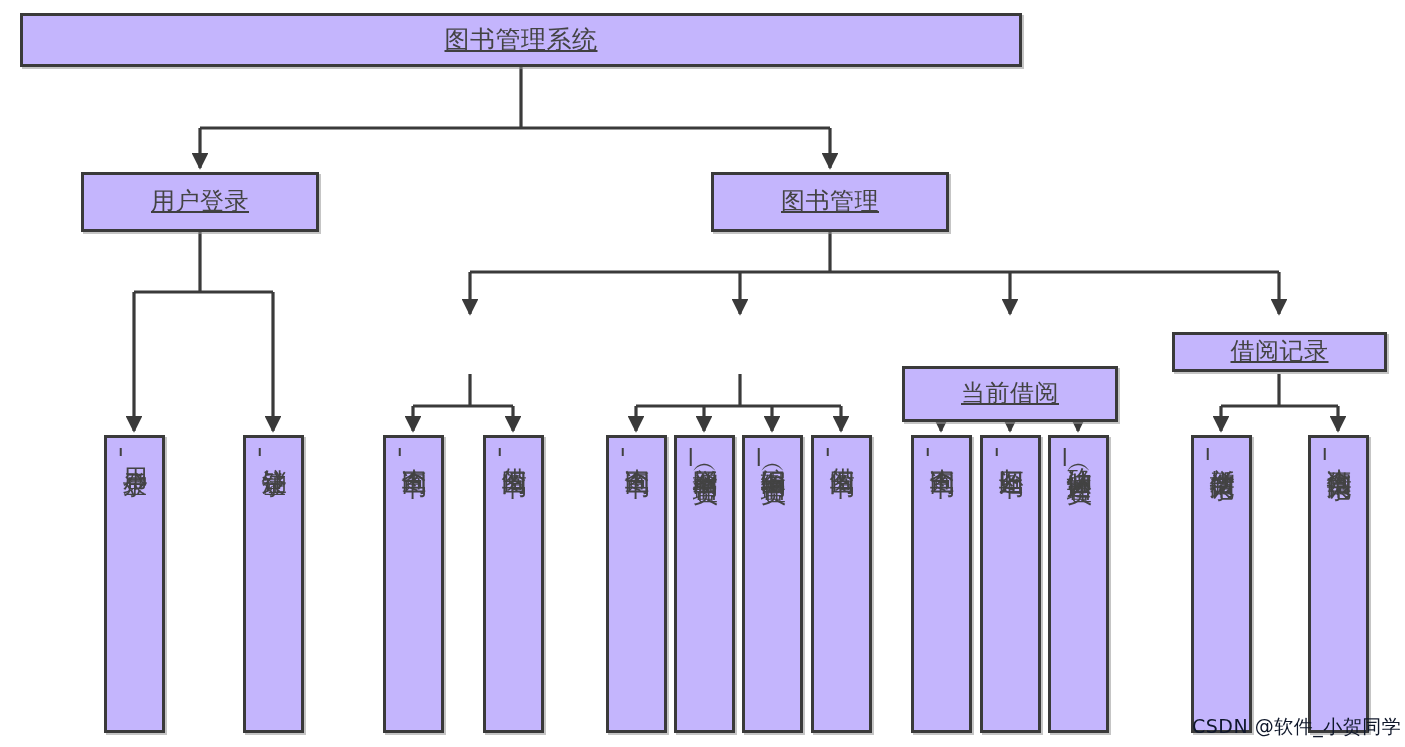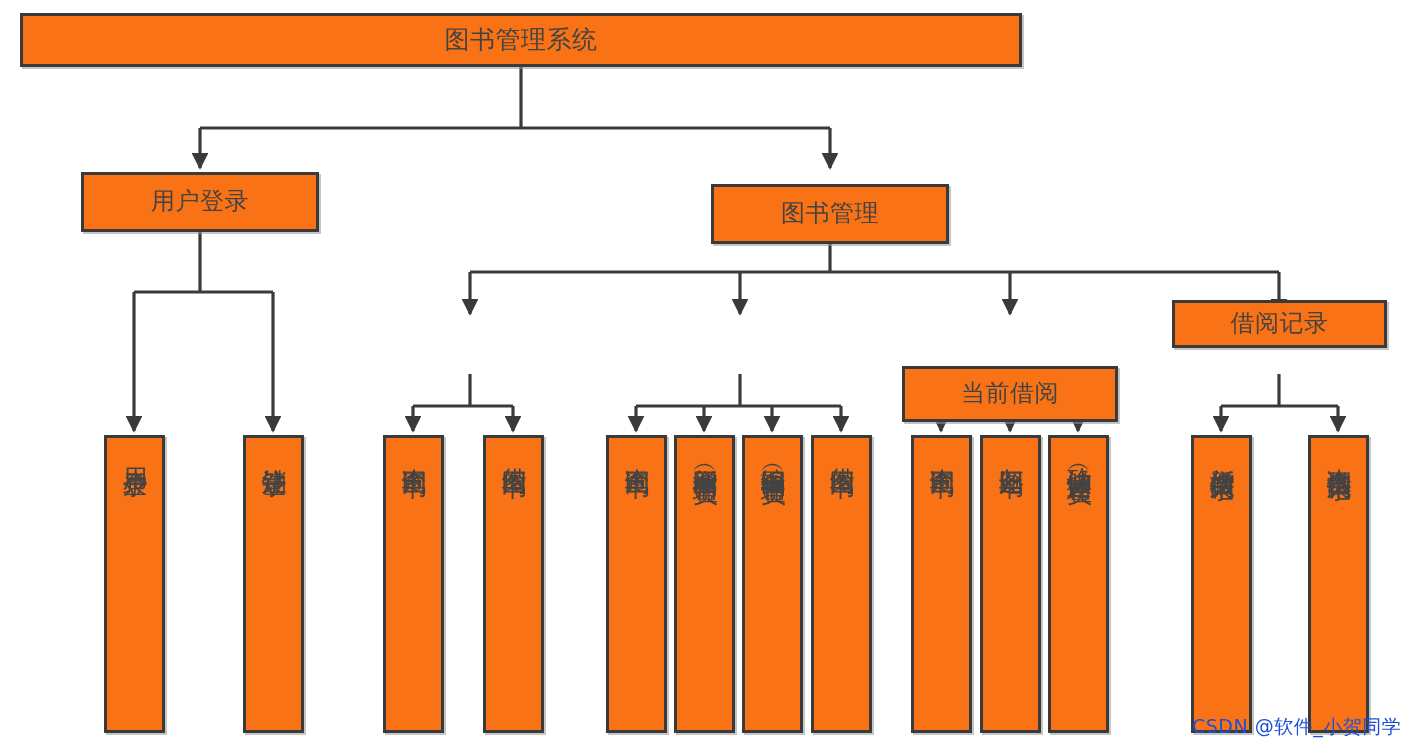--- a/index.html
+++ b/index.html
@@ -21,28 +21,29 @@
     position: absolute;
     left: 0;
     top: 0;
     width: 1405px;
     height: 747px;
     pointer-events: none;
   }
   .node {
     position: absolute;
     box-sizing: border-box;
-    background: #f97316;
+    background: #c4b5fd;
     border: 3px solid #3a3a3a;
     box-shadow: 2px 2px 0 0 rgba(150,150,150,0.55);
     display: flex;
     align-items: center;
     justify-content: center;
     color: #404040;
     z-index: 2;
+    text-decoration: underline;
   }
   .node .txt {
     color: #434343;
     letter-spacing: 0.5px;
     text-align: center;
     line-height: 1.15;
   }
   .node.horiz .txt {
     font-size: 24px;
   }
@@ -56,21 +57,21 @@
   .node.leaf .txt {
     writing-mode: vertical-rl;
     text-orientation: upright;
     font-size: 25px;
     line-height: 1.22;
     letter-spacing: 2px;
     white-space: nowrap;
   }
   .watermark {
     position: absolute;
-    color: #1d4ed8;
+    color: #0f172a;
     font-size: 19px;
     letter-spacing: 0.5px;
     z-index: 3;
     white-space: nowrap;
     user-select: none;
   }
 </style>
 </head>
 <body>
 
@@ -126,28 +127,28 @@
     </g>
   </svg>
 
   <div class="node horiz lvl1" style="left:20px; top:13px; width:1002px; height:54px;">
     <span class="txt">图书管理系统</span>
   </div>
 
   <div class="node horiz" style="left:81px; top:172px; width:238px; height:60px;">
     <span class="txt">用户登录</span>
   </div>
-  <div class="node horiz" style="left:711px; top:172px; width:238px; height:60px;margin-top:12px;">
+  <div class="node horiz" style="left:711px; top:172px; width:238px; height:60px;">
     <span class="txt">图书管理</span>
   </div>
 
   <div class="node horiz" style="left:902px; top:318px; width:216px; height:56px;margin-top:48px;">
     <span class="txt">当前借阅</span>
   </div>
-  <div class="node horiz" style="left:1172px; top:300px; width:215px; height:48px;">
+  <div class="node horiz" style="left:1172px; top:332px; width:215px; height:40px;">
     <span class="txt">借阅记录</span>
   </div>
 
   <div class="node leaf" style="left:104px; top:435px; width:61px; height:298px;">
     <span class="txt">用户登录</span>
   </div>
   <div class="node leaf" style="left:243px; top:435px; width:61px; height:298px;">
     <span class="txt">注销登录</span>
   </div>
 

